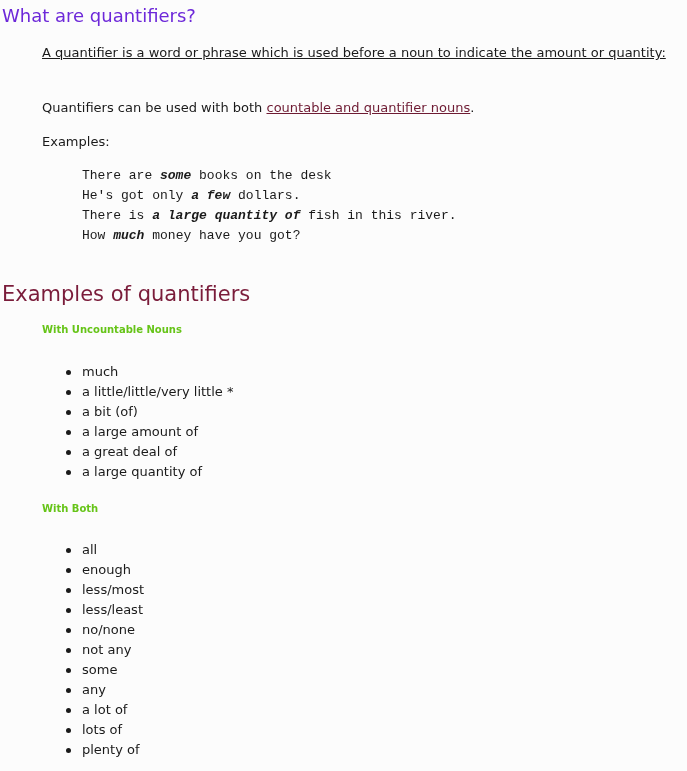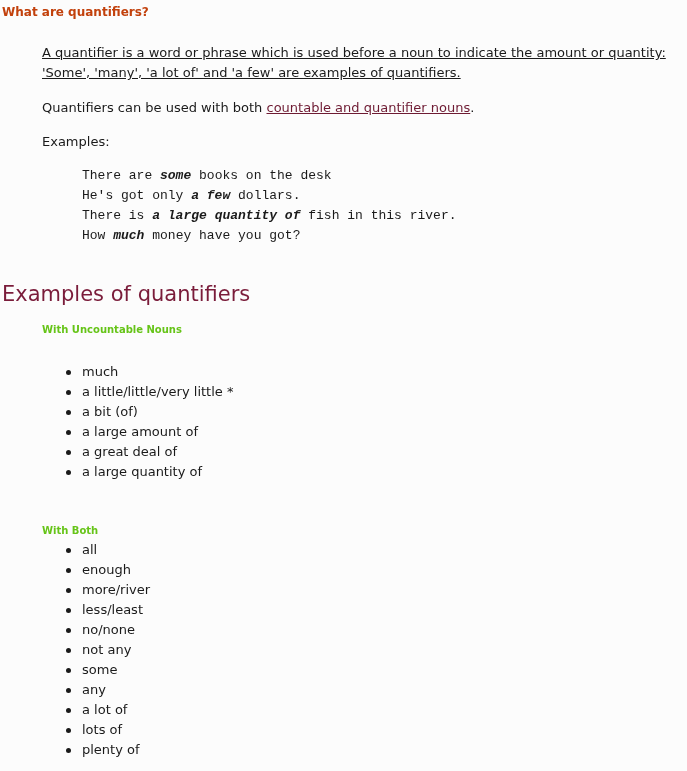--- a/index.html
+++ b/index.html
@@ -12,23 +12,23 @@
       height: 771px;
       overflow: hidden;
       font-family: "DejaVu Sans", sans-serif;
       font-size: 13px;
       color: #1a1a1a;
       position: relative;
     }
     .h1 {
       position: absolute;
       left: 2px;
-      color: #c2410c;
-      font-size: 12px;
-      font-weight: bold;
+      color: #6d28d9;
+      font-size: 18px;
+      font-weight: normal;
       margin: 0;
       letter-spacing: 0px;
     }
     .h2 {
       position: absolute;
       left: 2px;
       color: #7a1c3a;
       font-size: 21px;
       font-weight: normal;
       margin: 0;
@@ -88,21 +88,20 @@
       background: #1a1a1a;
     }
   </style>
 </head>
 <body>
 
 <h1 class="h1" style="top:5px;">What are quantifiers?</h1>
 
 <p class="para" style="top:43px;text-decoration:underline;">
   <span>A quantifier is a word or phrase which is used before a noun to indicate the amount or quantity:</span><br>
-  <span>'Some', 'many', 'a lot of' and 'a few' are examples of quantifiers.</span>
 </p>
 
 <p class="para" style="top:98px;"><span>Quantifiers can be used with both </span><a href="#">countable and quantifier nouns</a><span>.</span></p>
 
 <p class="para" style="top:132px;">Examples:</p>
 
 <div class="examples">
   <div><span>There are </span><b>some</b><span> books on the desk</span></div>
   <div><span>He's got only </span><b>a few</b><span> dollars.</span></div>
   <div><span>There is </span><b>a large quantity of</b><span> fish in this river.</span></div>
@@ -115,26 +114,26 @@
 
 <ul class="qlist" style="top:362px;">
   <li>much</li>
   <li>a little/little/very little *</li>
   <li>a bit (of)</li>
   <li>a large amount of</li>
   <li>a great deal of</li>
   <li>a large quantity of</li>
 </ul>
 
-<h3 class="sub" style="top:525px;text-align:center;">With Both</h3>
+<h3 class="sub" style="top:503px;text-align:center;">With Both</h3>
 
 <ul class="qlist" style="top:540px;">
   <li>all</li>
   <li>enough</li>
-  <li>more/river</li>
+  <li>less/most</li>
   <li>less/least</li>
   <li>no/none</li>
   <li>not any</li>
   <li>some</li>
   <li>any</li>
   <li>a lot of</li>
   <li>lots of</li>
   <li>plenty of</li>
 </ul>
 

